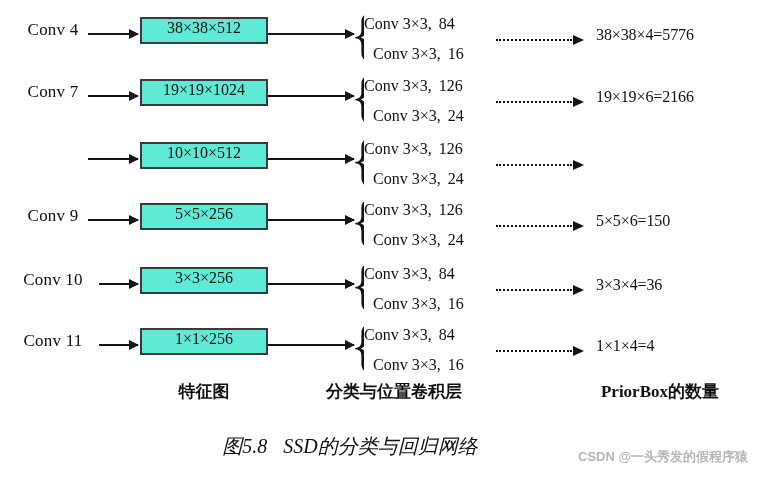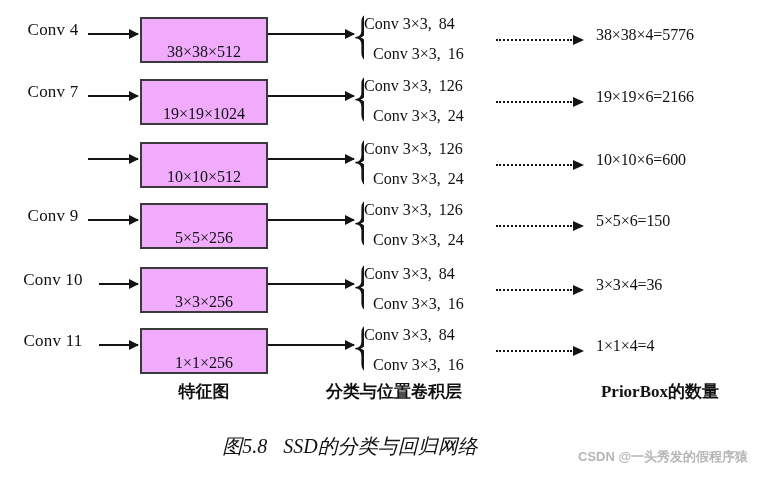--- a/index.html
+++ b/index.html
@@ -65,26 +65,26 @@
     border-bottom: 5px solid transparent;
     border-left: 10px solid #141414;
   }
 
   
   .fm-box {
     position: absolute;
     left: 140px;
     top: 7px;
     width: 128px;
-    height: 46px;
+    height: 27px;
     border: 2px solid #3a3a3a;
-    background: #f0abfc;
+    background: #5eead4;
     box-sizing: border-box;
     display: flex;
-    align-items: flex-end;
+    align-items: flex-start;
     justify-content: center;
     font-size: 16px;
     white-space: nowrap;
   }
 
   
   .connector {
     position: absolute;
     left: 268px;
     top: 19px;
@@ -277,21 +277,20 @@
         </div>
         <div class="brace">{</div>
         <div class="conv-pair">
           <div class="conv-line top"><span class="kname">Conv 3×3,</span><span class="kch">126</span></div>
           <div class="conv-line bottom"><span class="kname">Conv 3×3,</span><span class="kch">24</span></div>
         </div>
         <div class="arrow-dotted">
           <div class="shaft"></div>
           <div class="head"></div>
         </div>
-        <div class="pb-count">10×10×6=600</div>
       </div>
       <div class="row" style="top: 196px;">
         <div class="conv-label">Conv 9</div>
         <div class="arrow-solid" style="left:88px;width:50px;">
           <div class="shaft"></div>
           <div class="head"></div>
         </div>
         <div class="fm-box">
           <span>5×5×256</span>
         </div>

